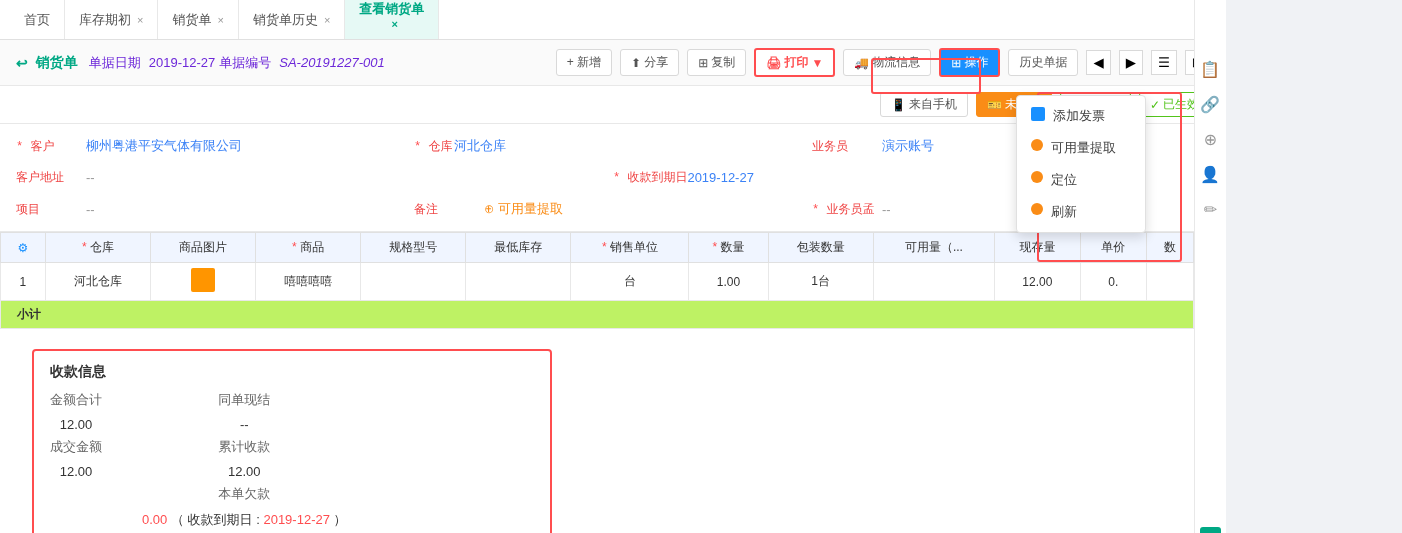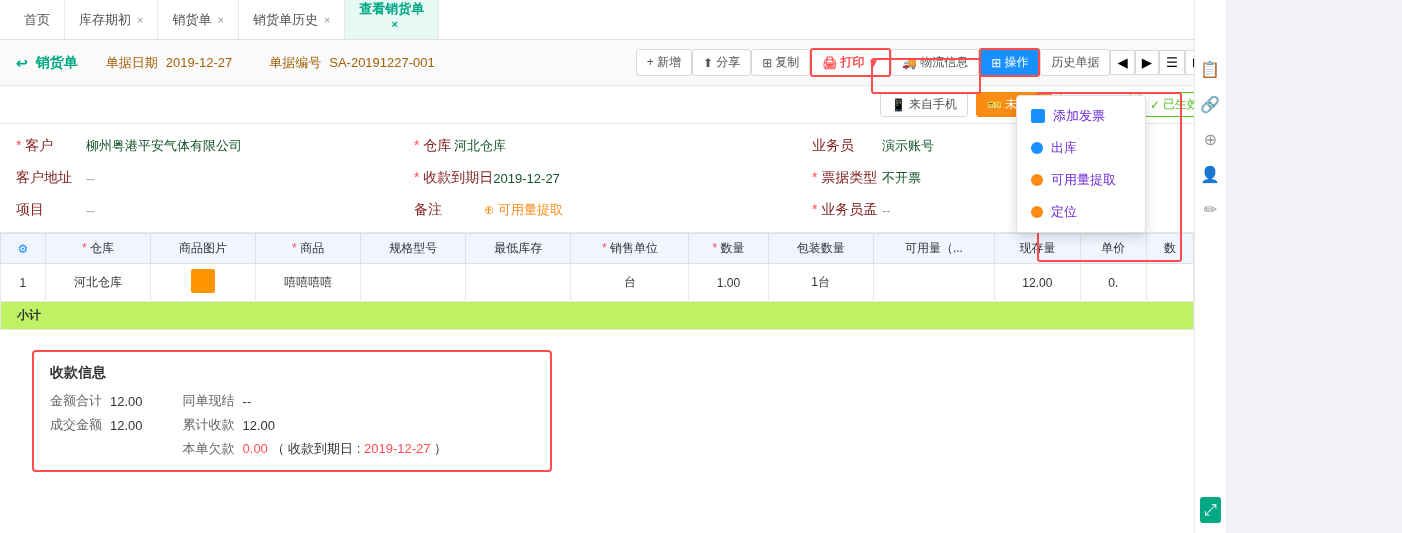--- a/index.html
+++ b/index.html
@@ -22,25 +22,25 @@
     .tab-close-btn {
       font-size: 18px; color: #999; cursor: pointer; padding: 0 8px;
     }
 
     
     .doc-header {
       display: flex; align-items: center; padding: 8px 16px;
       border-bottom: 1px solid #e8e8e8; background: #fafafa;
     }
     .doc-title { display: flex; align-items: center; gap: 8px; color: #00a884; font-weight: bold; font-size: 14px; }
-    .doc-meta { display: flex; align-items: center; gap: 37px; margin-left: 28px; font-size: 13px; color: #a16207; }
+    .doc-meta { display: flex; align-items: center; gap: 4px; margin-left: 11px; font-size: 13px; color: #6d28d9; }
     .doc-meta span { display: flex; align-items: center; gap: 4px; }
 
     .toolbar-right {
-      margin-left: auto; display: flex; align-items: center; 
+      margin-left: auto; display: flex; align-items: center; gap: 8px;
     }
     .toolbar-btn {
       display: flex; align-items: center; gap: 3px; padding: 4px 10px;
       border: 1px solid #d9d9d9; border-radius: 3px; cursor: pointer;
       background: #fff; font-size: 12px; color: #555; white-space: nowrap;
     }
     .toolbar-btn.print-btn { border: 2px solid #ff4d4f; color: #ff4d4f; font-weight: bold; }
     .toolbar-btn.operations-btn { background: #1890ff; color: #fff; border-color: #1890ff; }
 
     
@@ -55,23 +55,23 @@
     }
     .action-btn.orange { background: #fa8c16; color: #fff; border-color: #fa8c16; }
 
     
     .form-section {
       padding: 10px 16px; display: flex; flex-wrap: wrap; gap: 8px 0;
       border-bottom: 1px solid #e8e8e8;
     }
     .form-row { display: flex; align-items: center; width: 100%; gap: 0; }
     .form-field { display: flex; align-items: center; flex: 1; min-width: 0; padding: 3px 0; }
-    .field-label { color: #7f1d1d; font-size: 14px; white-space: nowrap; min-width: 70px; }
+    .field-label { color: #ef4444; font-size: 12px; white-space: nowrap; min-width: 70px; font-family: Liberation Mono, monospace; }
     .field-label.required::before { content: '* '; color: #ff4d4f; }
-    .field-value { color: #14532d; font-size: 13px; }
+    .field-value { color: #3b82f6; font-size: 13px; }
     .field-dash { color: #999; }
 
     
     .table-wrap { overflow-x: auto; }
     table { width: 100%; border-collapse: collapse; font-size: 12px; }
     th {
       background: #f0f5ff; border: 1px solid #e0e0e0; padding: 6px 8px;
       font-weight: normal; color: #333; white-space: nowrap; text-align: center;
     }
     th.required::before { content: '* '; color: #ff4d4f; }
@@ -84,21 +84,21 @@
     .product-img { width: 24px; height: 24px; background: #ff9500; display: inline-block; border-radius: 2px; }
 
     
     .bottom-info {
       margin: 10px 16px; border: 2px solid #ff4d4f; border-radius: 4px;
       padding: 12px 16px; display: inline-block; min-width: 520px;
     }
     .info-title { font-weight: bold; font-size: 14px; margin-bottom: 10px; }
     .info-rows { display: flex; gap: 40px; }
     .info-col { display: flex; flex-direction: column; gap: 6px; }
-    .info-item { display: flex; gap: 8px; align-items: center; font-size: 13px; }
+    .info-item { display: flex; gap: 8px; align-items: center; font-size: 13px; flex-direction: column; }
     .info-label { color: #666; }
     .info-val { color: #333; }
     .info-val.red { color: #ff4d4f; }
 
     
     .right-sidebar {
       position: absolute; right: 0; top: 0; bottom: 0; width: 32px;
       background: #fff; border-left: 1px solid #e8e8e8;
       display: flex; flex-direction: column; align-items: center; padding-top: 60px; gap: 16px;
     }
@@ -106,22 +106,22 @@
     .sidebar-icon.green-bg { background: #00a884; color: #fff; padding: 4px; border-radius: 3px; }
 
     
     .dropdown-menu {
       position: absolute; top: 95px; right: 80px; z-index: 100;
       background: #fff; border: 1px solid #e0e0e0; border-radius: 4px;
       box-shadow: 0 4px 12px rgba(0,0,0,0.15); min-width: 130px;
       padding: 4px 0;
     }
     .dropdown-item {
-      display: flex; align-items: center; gap: 8px; padding: 7px 14px;
-      cursor: pointer; font-size: 13px; color: #6d28d9; white-space: nowrap;
+      display: flex; gap: 8px; padding: 7px 14px;
+      cursor: pointer; font-size: 13px; color: #404040; white-space: nowrap;
     }
     .menu-icon-square { width: 14px; height: 14px; background: #1890ff; border-radius: 2px; display: inline-block; }
     .menu-icon-circle { width: 12px; height: 12px; background: #1890ff; border-radius: 50%; display: inline-block; }
     .menu-icon-circle.orange { background: #fa8c16; }
 
     
     .highlight-box {
       position: absolute; border: 2px solid #ff4d4f; border-radius: 3px; pointer-events: none; z-index: 50;
     }
   </style>
@@ -159,21 +159,21 @@
       <span>↩</span>
       <span>销货单</span>
     </div>
     <div class="doc-meta">
       <span>
         <span>单据日期</span>
         <span style="margin-left:4px;">2019-12-27</span>
       </span>
       <span>
         <span>单据编号</span>
-        <span style="margin-left:4px;">SA-20191227-001</span>
+        <span style="margin-left:4px;font-style:italic;">SA-20191227-001</span>
       </span>
     </div>
     <div class="toolbar-right">
       <button class="toolbar-btn">+ 新增</button>
       <button class="toolbar-btn">
         <span>⬆</span>
         <span>分享</span>
       </button>
       <button class="toolbar-btn">
         <span>⊞</span>
@@ -237,24 +237,20 @@
       </div>
     </div>
     <div class="form-row">
       <div class="form-field">
         <span class="field-label">客户地址</span>
         <span class="field-value field-dash">--</span>
       </div>
       <div class="form-field">
         <span class="field-label required" style="min-width:70px;">收款到期日</span>
         <span class="field-value">2019-12-27</span>
-      </div>
-      <div class="form-field">
-        <span class="field-label required">票据类型</span>
-        <span class="field-value">不开票</span>
       </div>
     </div>
     <div class="form-row">
       <div class="form-field">
         <span class="field-label">项目</span>
         <span class="field-value field-dash">--</span>
       </div>
       <div class="form-field">
         <span class="field-label">备注</span>
         <span class="field-value" style="color:#fa8c16; cursor:pointer;">
@@ -351,30 +347,30 @@
       </div>
     </div>
   </div>
 
   <div class="dropdown-menu">
     <div class="dropdown-item">
       <span class="menu-icon-square"></span>
       <span>添加发票</span>
     </div>
     <div class="dropdown-item">
-      <span class="menu-icon-circle"></span>
-      <span>出库</span>
-    </div>
-    <div class="dropdown-item">
       <span class="menu-icon-circle orange"></span>
       <span>可用量提取</span>
     </div>
     <div class="dropdown-item">
       <span class="menu-icon-circle orange"></span>
       <span>定位</span>
+    </div>
+    <div class="dropdown-item">
+      <span class="menu-icon-circle orange"></span>
+      <span>刷新</span>
     </div>
   </div>
 
   <div class="highlight-box" style="top: 58px; right: 245px; width: 110px; height: 36px;"></div>
 
   <div class="highlight-box" style="top: 92px; right: 44px; width: 145px; height: 170px;"></div>
 
   <div class="right-sidebar">
     <span class="sidebar-icon">📋</span>
     <span class="sidebar-icon">🔗</span>

